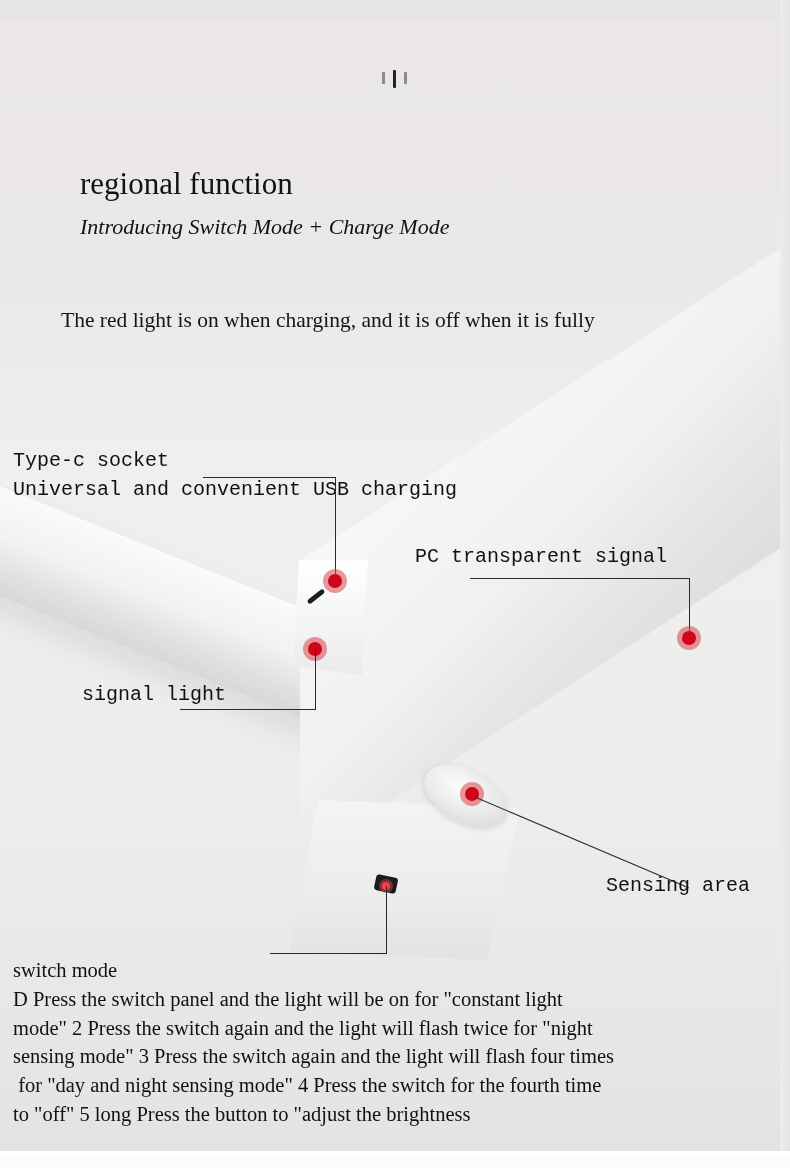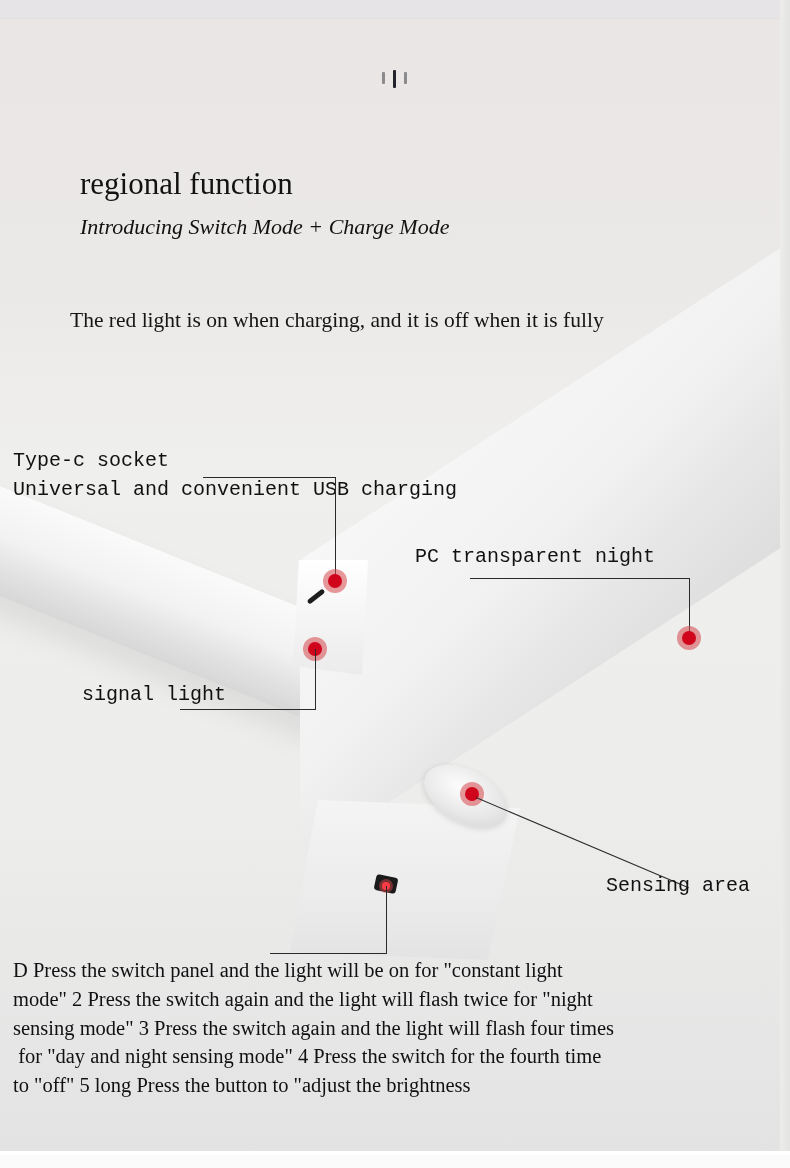--- a/index.html
+++ b/index.html
@@ -23,21 +23,21 @@
     .bottom-strip { position: absolute; left: 0; top: 1155px; width: 790px; height: 13px; background: #fbfbfb; }
 
     .divider-mark { position: absolute; left: 380px; top: 70px; width: 30px; height: 20px; }
     .divider-mark span { position: absolute; top: 2px; width: 3px; height: 12px; background: #8b8b8e; border-radius: 1px; }
     .divider-mark span.mid { top: 0; height: 18px; background: #23232b; }
 
     .title-block { position: absolute; left: 80px; top: 164px; font-family: "Liberation Serif", serif; }
     .title-line1 { font-size: 31px; line-height: 40px; color: #111; }
     .title-line2 { font-size: 22px; line-height: 46px; color: #111; font-style: italic; }
 
-    .intro { position: absolute; left: 61px; top: 306px; width: 700px; font-family: "Liberation Serif", serif; font-size: 21.5px; line-height: 29px; color: #151515; margin-left: 9px; }
+    .intro { position: absolute; left: 61px; top: 306px; width: 700px; font-family: "Liberation Serif", serif; font-size: 21.5px; line-height: 29px; color: #151515; }
 
     
     .bar1 {
       position: absolute; left: -40px; top: 470px; width: 420px; height: 110px;
       background: linear-gradient(180deg, #fafafa 0%, #f2f2f2 45%, #e2e2e2 75%, #d7d7d7 100%);
       transform: skewY(22deg) rotate(0deg);
       transform-origin: left top;
       border-radius: 4px;
       box-shadow: 0 18px 30px rgba(0,0,0,0.08);
     }
@@ -110,39 +110,40 @@
   <div class="bar2-end"></div>
   <div class="sensor-dome"></div>
   <div class="switch-btn"></div>
 
   <div class="label" style="left:13px; top:447px;">Type-c socket</div>
   <div class="label" style="left:13px; top:476px;">Universal and convenient USB charging</div>
   <div class="line" style="left:203px; top:477px; width:132px; height:1px;"></div>
   <div class="line" style="left:335px; top:477px; width:1px; height:104px;"></div>
   <div class="marker" style="left:335px; top:581px;"></div>
 
-  <div class="label" style="left:415px; top:543px;">PC transparent night</div>
+  <div class="label" style="left:415px; top:543px;">PC transparent signal</div>
   <div class="line" style="left:470px; top:578px; width:219px; height:1px;"></div>
   <div class="line" style="left:689px; top:578px; width:1px; height:60px;"></div>
   <div class="marker" style="left:689px; top:638px;"></div>
 
   <div class="marker" style="left:315px; top:649px;"></div>
   <div class="line" style="left:315px; top:649px; width:1px; height:60px;"></div>
   <div class="line" style="left:180px; top:709px; width:136px; height:1px;"></div>
   <div class="label" style="left:82px; top:681px;">signal light</div>
 
   <div class="marker" style="left:472px; top:794px;"></div>
   <div class="line" style="left:476px; top:797px; width:231px; height:1px; transform-origin:left center; transform: rotate(23deg);"></div>
   <div class="label" style="left:606px; top:872px;">Sensing area</div>
 
   <div class="marker small" style="left:386px; top:886px;"></div>
   <div class="line" style="left:386px; top:886px; width:1px; height:67px;"></div>
   <div class="line" style="left:270px; top:953px; width:117px; height:1px;"></div>
 
   <div class="switch-mode">
+    <p>switch mode</p>
     <p>D Press the switch panel and the light will be on for "constant light</p>
     <p>mode" 2 Press the switch again and the light will flash twice for "night</p>
     <p>sensing mode" 3 Press the switch again and the light will flash four times</p>
     <p> for "day and night sensing mode" 4 Press the switch for the fourth time</p>
     <p>to "off" 5 long Press the button to "adjust the brightness</p>
   </div>
 </div>
 <div class="bottom-strip"></div>
 
 </body></html>

